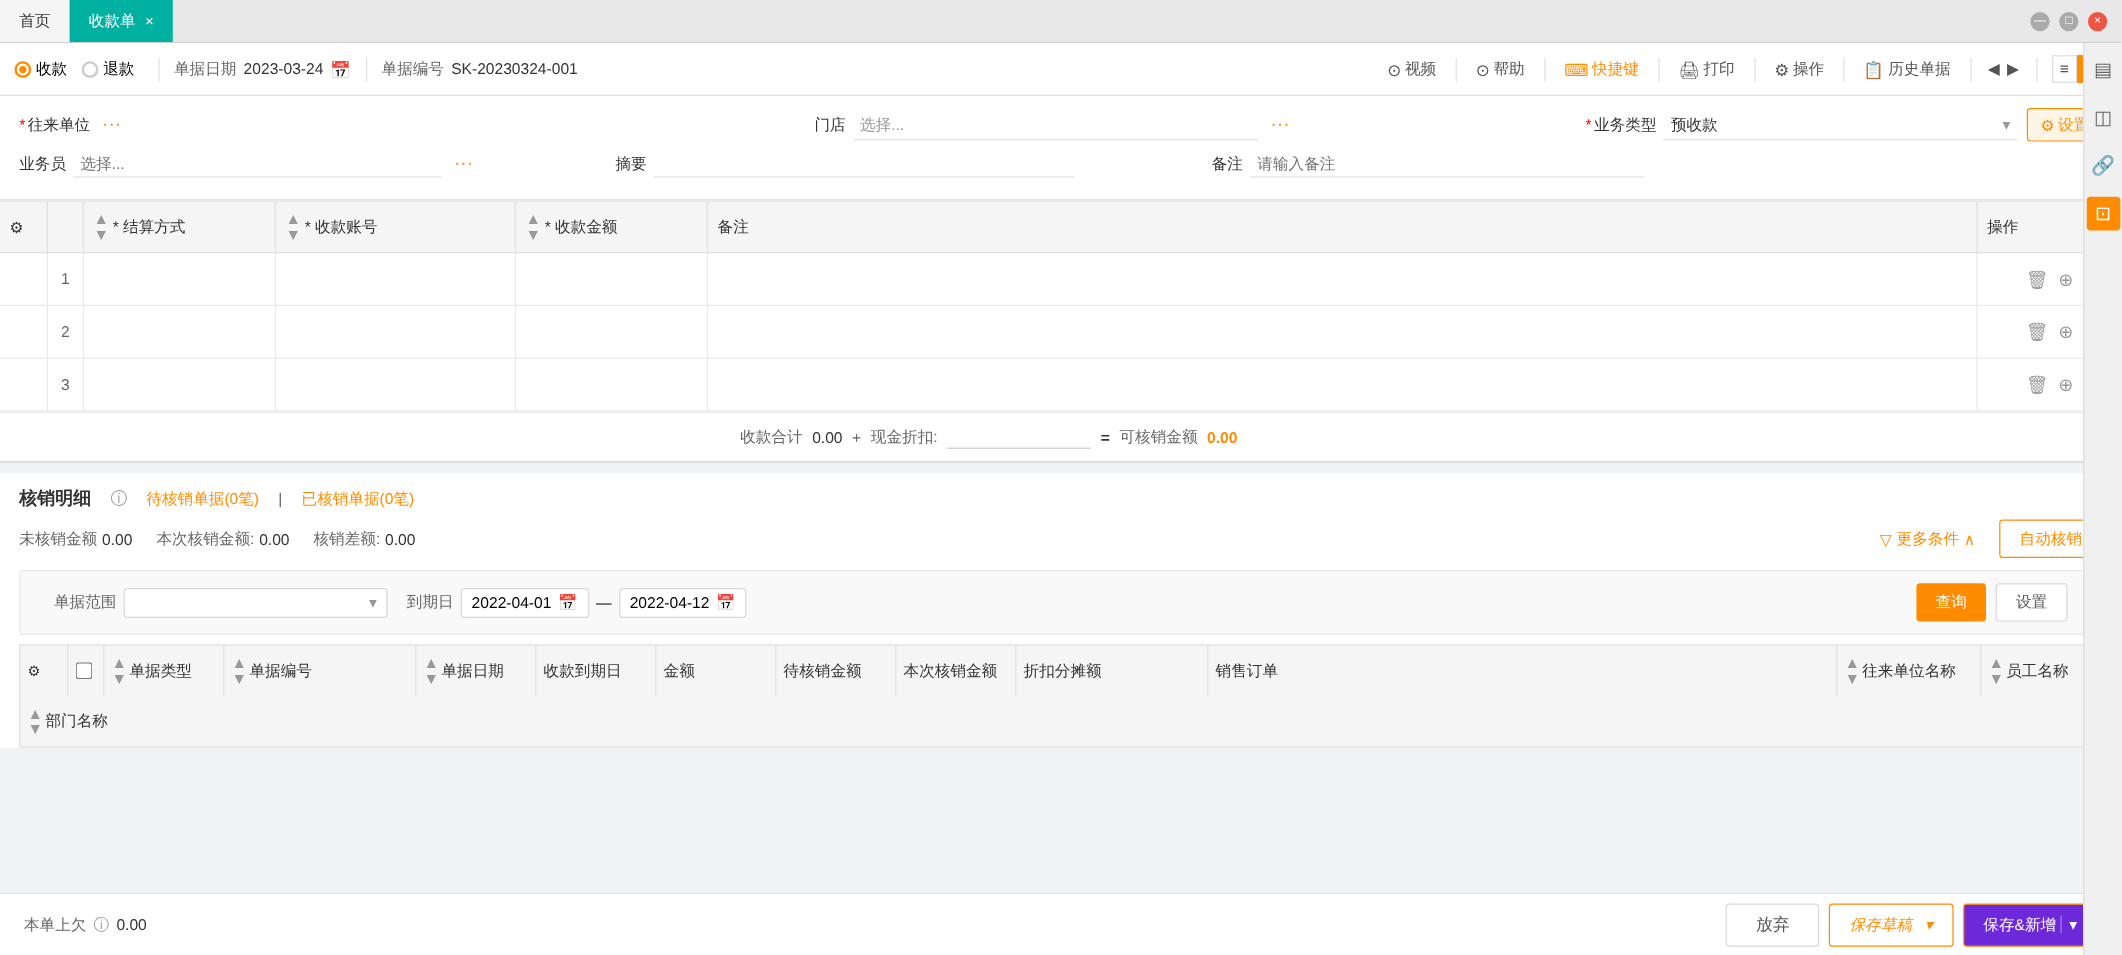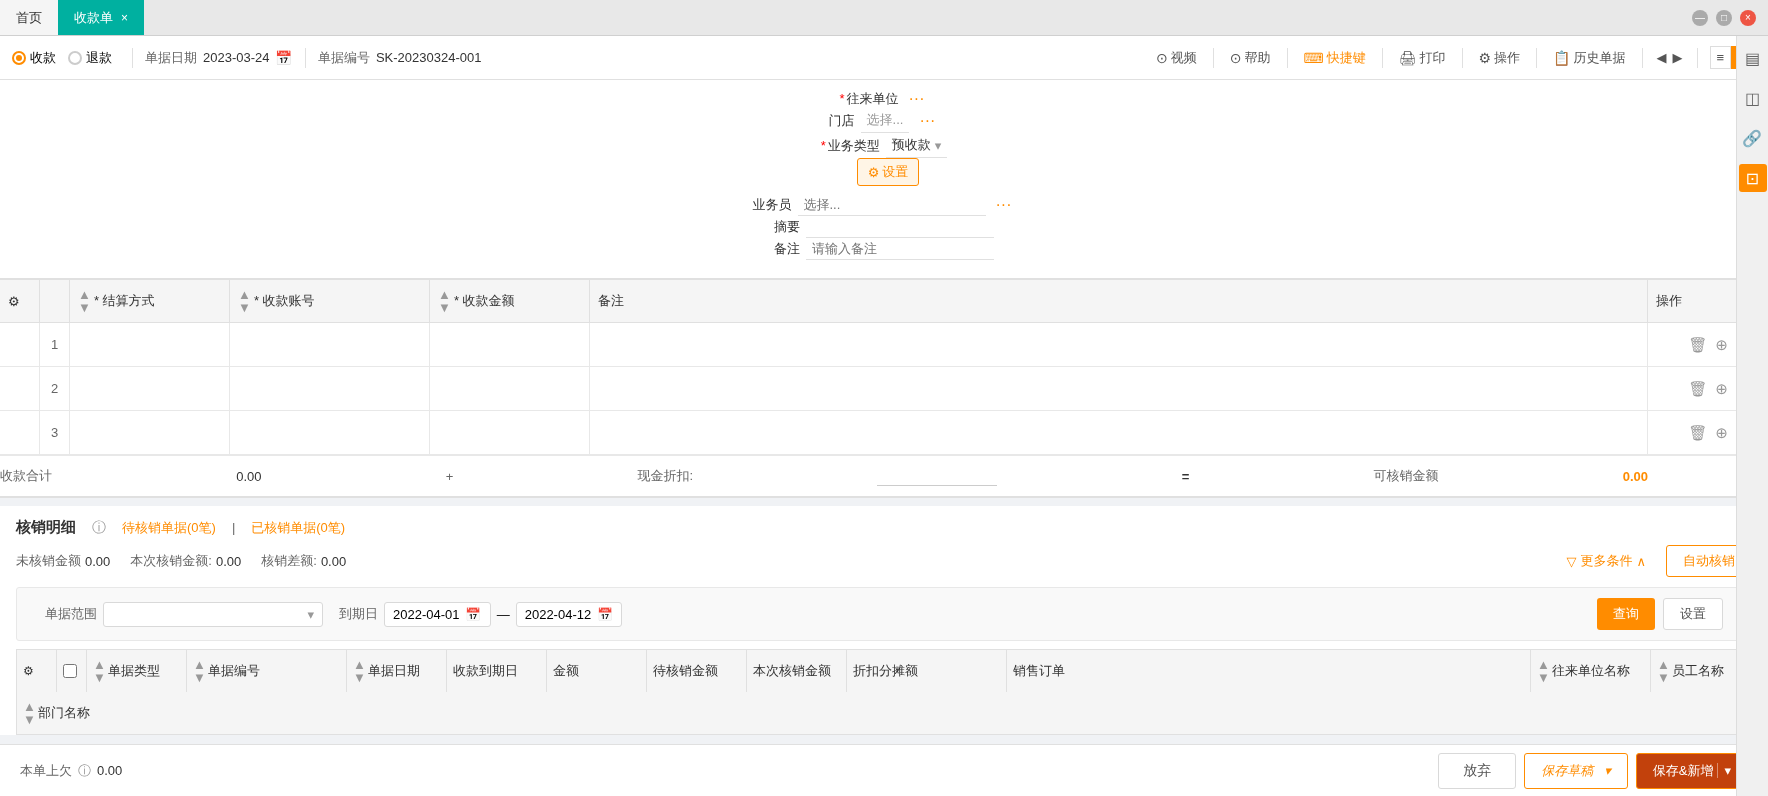--- a/index.html
+++ b/index.html
@@ -52,21 +52,21 @@
     .toolbar-nav { display: flex; align-items: center; gap: 2px; }
     .toolbar-nav span { cursor: pointer; color: #555; padding: 2px; }
     .view-btns { display: flex; align-items: center; }
     .view-btn { padding: 3px 6px; cursor: pointer; color: #555; border: 1px solid #ddd; }
     .view-btn.active { background: #ff8c00; color: #fff; border-color: #ff8c00; }
 
     
     .form-section {
       background: #fff; padding: 10px 16px; border-bottom: 1px solid #e0e0e0;
     }
-    .form-row { display: flex; align-items: center; gap: 0; margin-bottom: 8px; flex-direction: column; }
+    .form-row { display: flex; align-items: center; gap: 0; margin-bottom: 8px; }
     .form-field {
       display: flex; align-items: center; flex: 1; gap: 6px;
     }
     .field-label { color: #333; white-space: nowrap; min-width: fit-content; }
     .required { color: #f00; margin-right: 2px; }
     .field-input {
       flex: 1; border: none; border-bottom: 1px solid #e0e0e0; outline: none;
       padding: 3px 6px; color: #999; font-size: 13px; background: transparent;
       min-width: 0;
     }
@@ -99,21 +99,21 @@
       padding: 6px 8px; border-right: 1px solid #e8e8e8;
       display: flex; align-items: center;
     }
     .td:last-child { border-right: none; }
     .row-num { justify-content: center; color: #666; }
     .action-btns { display: flex; align-items: center; gap: 8px; justify-content: center; }
     .action-btn { color: #999; cursor: pointer; font-size: 15px; }
 
     
     .summary-row {
-      display: flex; align-items: center; justify-content: space-between;
+      display: flex; align-items: center; justify-content: center;
       padding: 10px 120px 10px 0; gap: 8px; background: #fff; border-top: 1px solid #e8e8e8;
       border-bottom: 2px solid #e0e0e0;
     }
     .summary-input {
       border: none; border-bottom: 1px solid #ccc; width: 120px; outline: none;
       padding: 2px 4px; text-align: right;
     }
     .eq-sign { color: #333; font-weight: bold; }
     .can-verify { color: #ff8c00; font-weight: bold; }
 
@@ -188,21 +188,21 @@
     .btn-abandon {
       background: #fff; border: 1px solid #d9d9d9; color: #555;
       padding: 8px 24px; cursor: pointer; border-radius: 3px; font-size: 14px;
     }
     .btn-save-draft {
       background: #fff; border: 1px solid #ff8c00; color: #ff8c00;
       padding: 8px 16px; cursor: pointer; border-radius: 3px; font-size: 14px;
       display: flex; align-items: center; gap: 4px; font-style: italic;
     }
     .btn-save-new {
-      background: #c2410c; border: 1px solid #ff8c00; color: #fff;
+      background: #6d28d9; border: 1px solid #ff8c00; color: #fff;
       padding: 8px 16px; cursor: pointer; border-radius: 3px; font-size: 14px;
       display: flex; align-items: center; gap: 4px; text-align: center;
     }
     .btn-arrow { border-left: 1px solid rgba(255,255,255,0.4); padding-left: 6px; cursor: pointer; }
 
     
     .right-sidebar {
       position: fixed; right: 0; top: 36px; bottom: 0; width: 32px;
       background: #f0f0f0; border-left: 1px solid #ddd;
       display: flex; flex-direction: column; align-items: center; gap: 12px;

